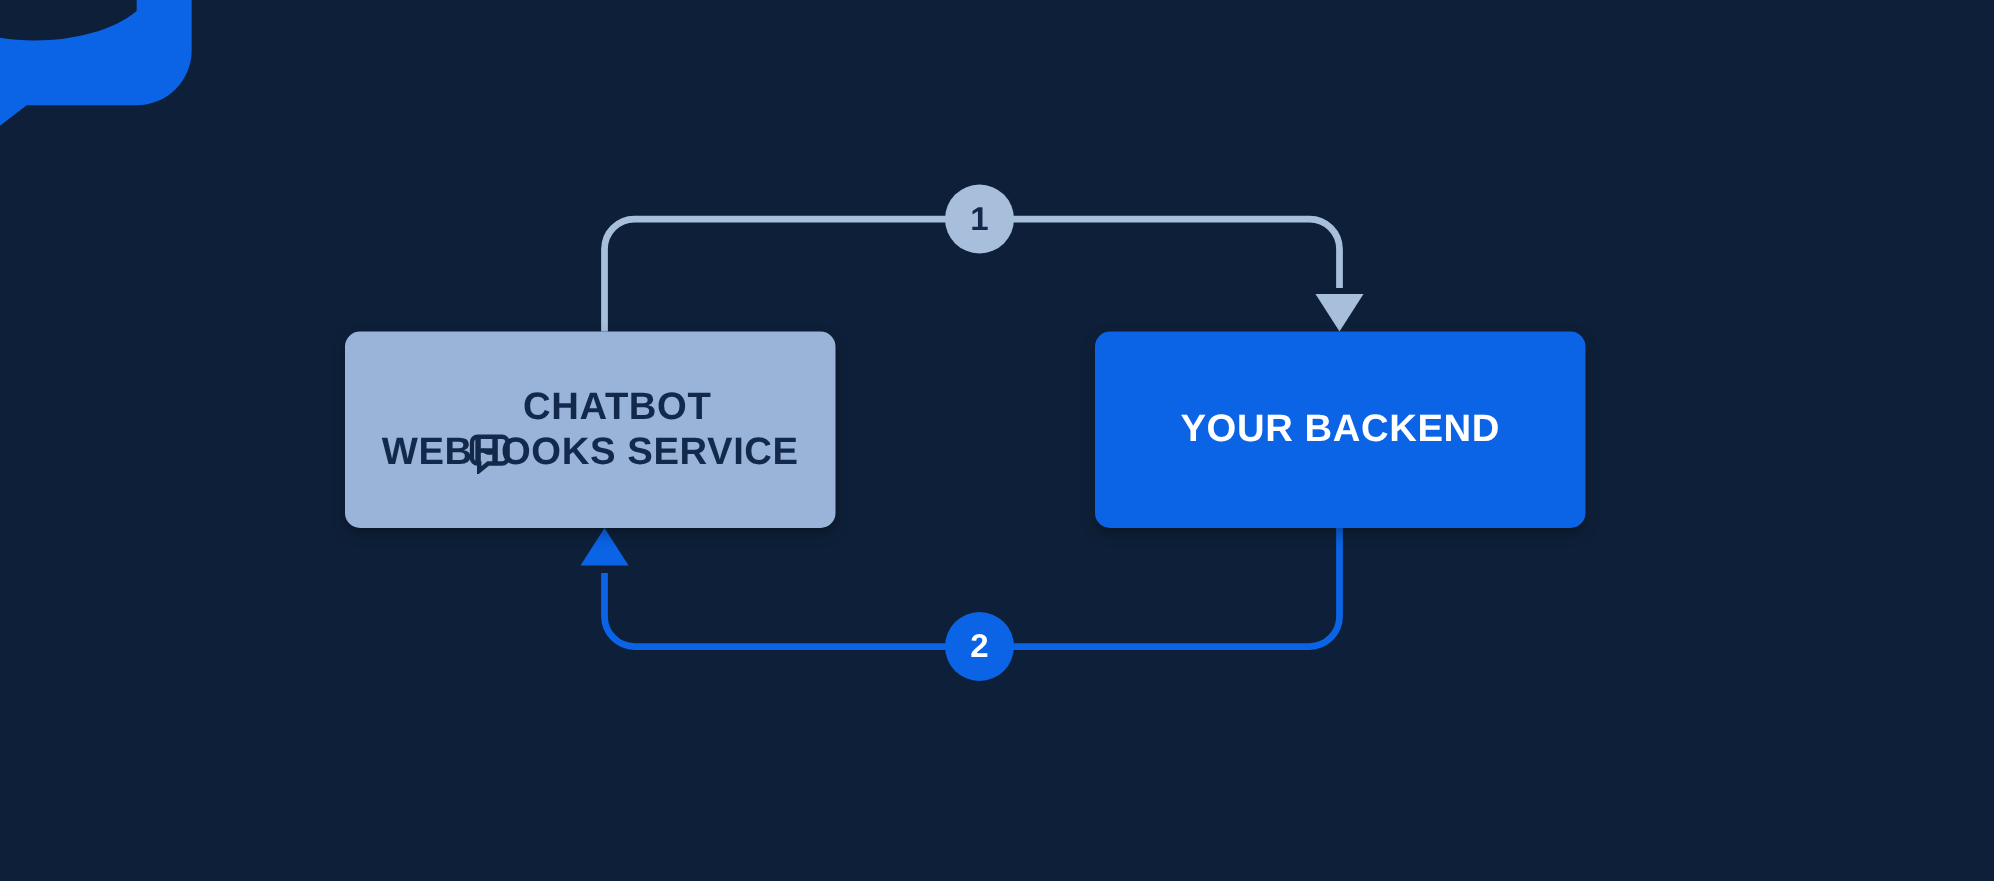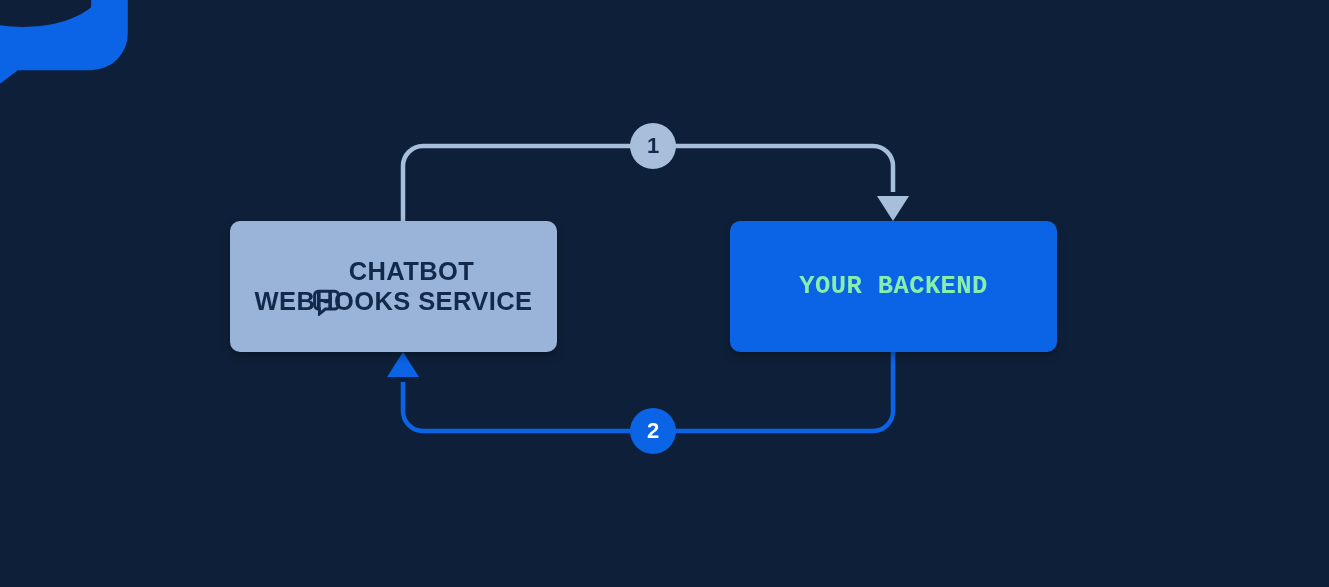--- a/index.html
+++ b/index.html
@@ -59,22 +59,21 @@
     height: 131px;
     background: #99b4d8;
     color: #13294b;
   }
   #node-right {
     left: 730px;
     top: 221px;
     width: 327px;
     height: 131px;
     background: #0b63e5;
-    color: #86efac;
-    font-family: Liberation Mono, monospace;
+    color: #ffffff;
   }
 
   .node-title {
     font-size: 25.5px;
     font-weight: 700;
     font-stretch: condensed;
     text-transform: uppercase;
     white-space: pre-line;
     margin: 0;
   }

